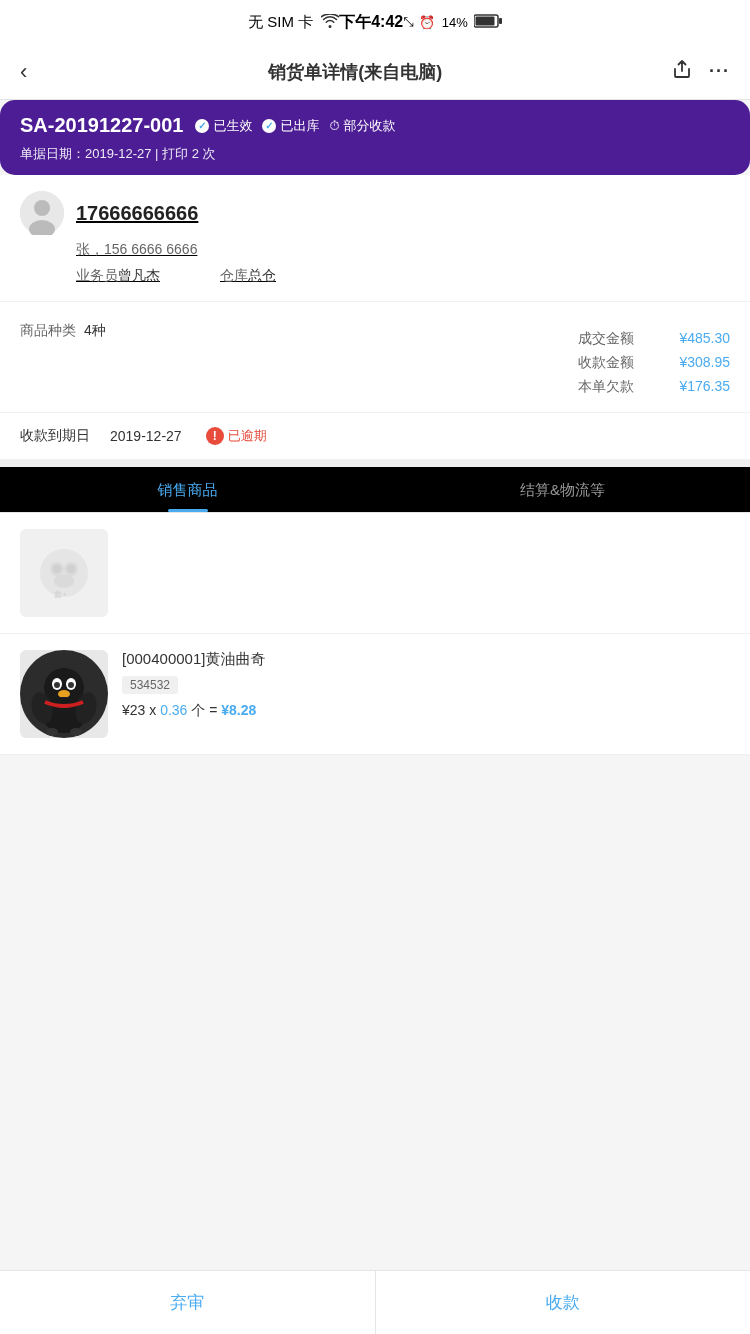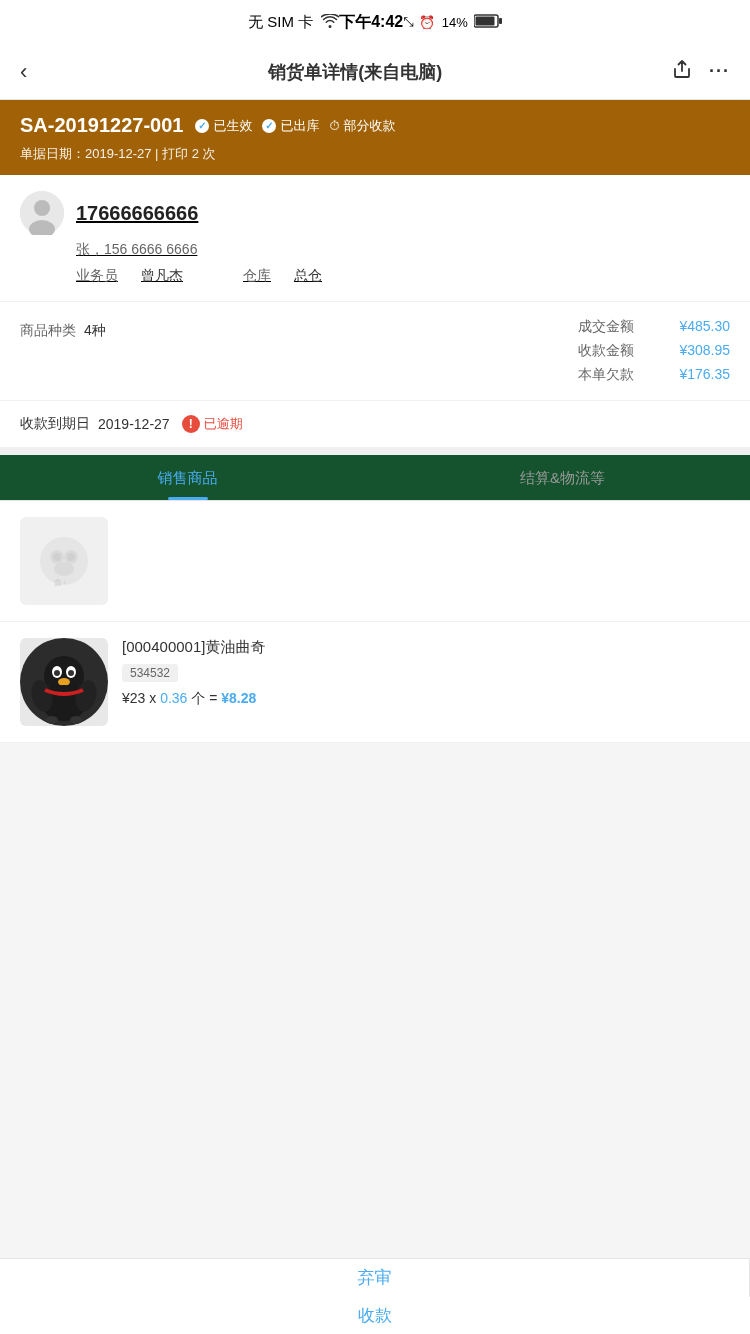--- a/index.html
+++ b/index.html
@@ -56,22 +56,23 @@
       gap: 16px;
     }
     .nav-icon {
       font-size: 20px;
       color: #333;
       cursor: pointer;
     }
 
     
     .order-header {
-      background: #a16207;
+      background: #4c1d95;
       padding: 14px 20px 12px;
+      border-radius: 15px;
     }
     .order-header-top {
       display: flex;
       align-items: center;
       gap: 12px;
       margin-bottom: 8px;
     }
     .order-id {
       font-size: 20px;
       font-weight: 700;
@@ -144,21 +145,21 @@
       color: #666;
       margin-bottom: 8px;
     }
     .customer-staff {
       padding-left: 56px;
       display: flex;
       font-size: 14px;
       color: #333;
       gap: 60px;
     }
-    .staff-item { display: flex; gap: 23px; }
+    .staff-item { display: flex; gap: 0; }
     .staff-label { color: #666; }
     .staff-value { color: #333; }
 
     
     .amounts-section {
       background: #fff;
       padding: 16px 20px;
       border-bottom: 1px solid #f0f0f0;
       display: flex;
       justify-content: space-between;
@@ -171,37 +172,38 @@
       font-size: 14px;
       color: #666;
       padding-top: 4px;
     }
     .goods-count { color: #333; font-weight: 500; }
     .amounts-right {
       display: flex;
       flex-direction: column;
       gap: 6px;
       align-items: flex-end;
+      margin-top: 12px;
     }
     .amount-row {
       display: flex;
       gap: 16px;
       font-size: 14px;
     }
     .amount-label { color: #666; }
     .amount-value { color: #4AABF0; font-weight: 500; min-width: 80px; text-align: right; }
 
     
     .due-section {
       background: #fff;
       padding: 14px 20px;
       border-bottom: 8px solid #f0f0f0;
       display: flex;
       align-items: center;
-      gap: 8px;
+      gap: 20px;
       font-size: 14px;
       color: #333;
     }
     .overdue-badge {
       display: flex;
       align-items: center;
       gap: 4px;
       margin-left: 4px;
     }
     .overdue-dot {
@@ -213,21 +215,21 @@
       align-items: center;
       justify-content: center;
       color: #fff;
       font-size: 12px;
       font-weight: 700;
     }
     .overdue-text { color: #e74c3c; font-size: 13px; }
 
     
     .tabs-bar {
-      background: #14532d;
+      background: #000000;
       display: flex;
       border-bottom: 1px solid #e5e5e5;
     }
     .tab-item {
       flex: 1;
       text-align: center;
       padding: 14px 0 12px;
       font-size: 15px;
       color: #999;
       position: relative;
@@ -304,25 +306,24 @@
     }
     .price-highlight { color: #4AABF0; }
     .price-total { color: #4AABF0; font-weight: 600; }
 
     
     .bottom-bar {
       position: fixed;
       bottom: 0;
       left: 0;
       width: 750px;
-      height: 76px;
+      height: 64px;
       background: #fff;
       border-top: 1px solid #e5e5e5;
       display: flex;
-      flex-direction: column;
     }
     .bottom-btn {
       flex: 1;
       display: flex;
       align-items: center;
       justify-content: center;
       font-size: 17px;
       font-weight: 500;
       cursor: pointer;
       border: none;

